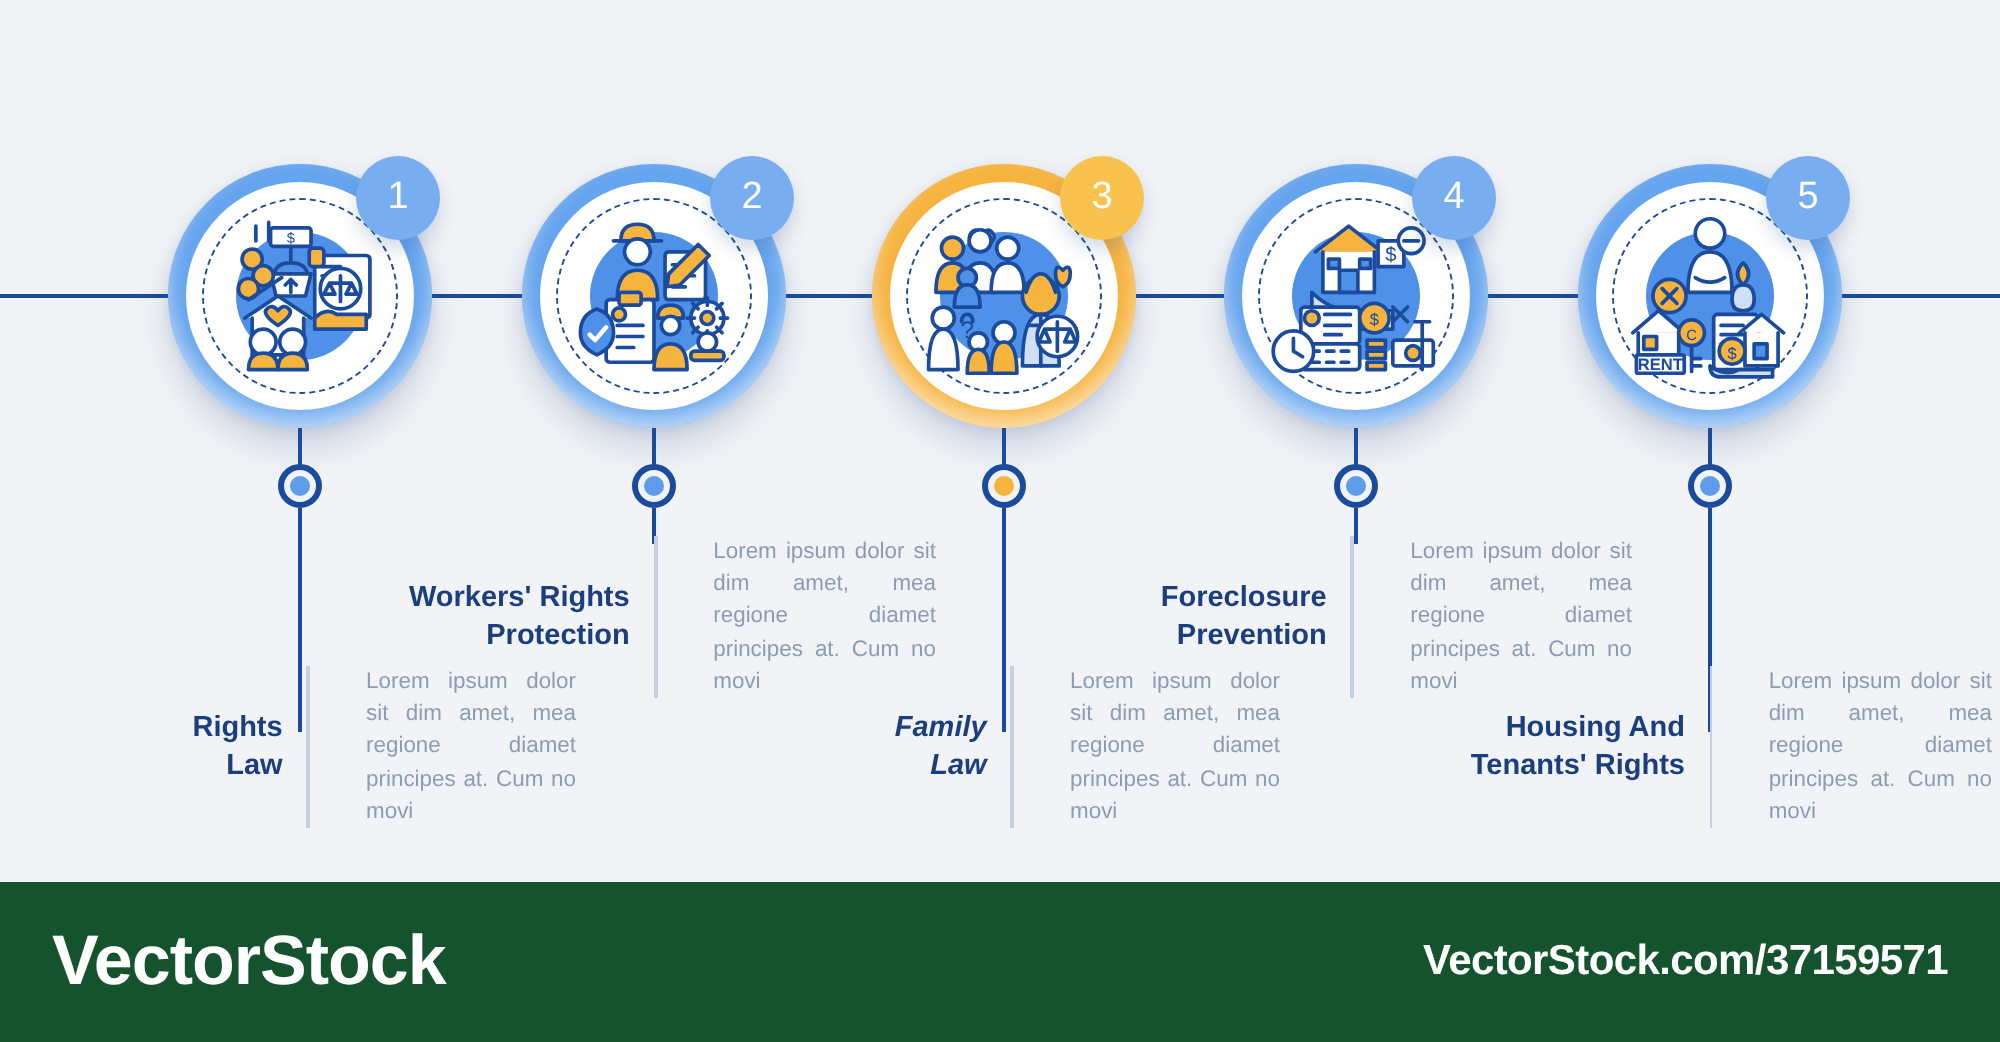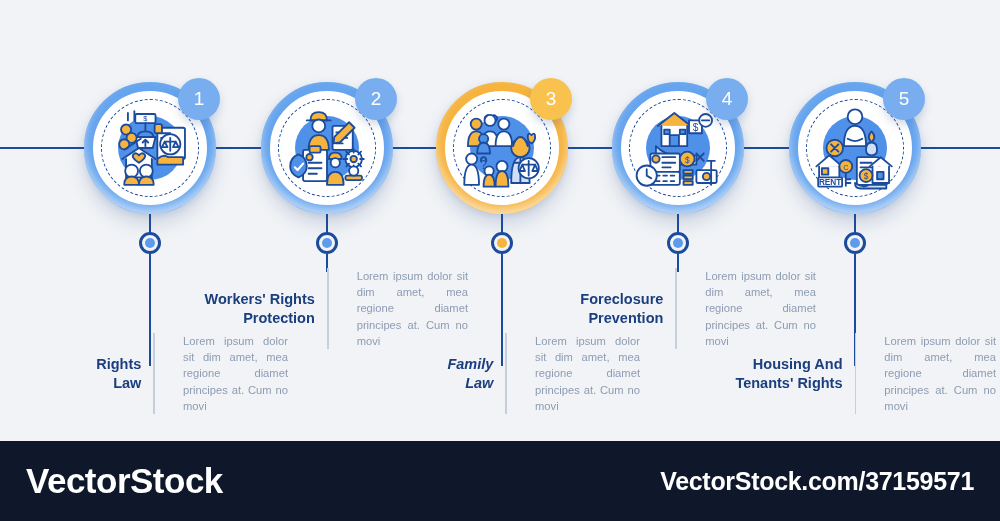--- a/index.html
+++ b/index.html
@@ -70,29 +70,29 @@
     color:#1b3f7e;font-weight:bold;font-size:14.5px;line-height:1.28;
     text-align:right;padding-right:12px;white-space:pre-line;
   }
   .tb .divider{width:2px;background:#c6cfdd;align-self:stretch;}
   .tb .body{
     color:#8d9cb3;font-size:11.2px;line-height:1.45;
     padding-left:28px;text-align:justify;width:122px;
   }
 
   
-  .footer{position:absolute;left:0;top:441px;width:1000px;height:80px;background:#0f172a;}
+  .footer{position:absolute;left:0;top:441px;width:1000px;height:80px;background:#14532d;}
   .wm-left{
     position:absolute;left:26px;top:50%;transform:translateY(-50%);
     color:#fff;font-size:35px;font-weight:bold;letter-spacing:-.5px;
     font-family:"Liberation Sans", sans-serif;
   }
   .wm-right{
     position:absolute;right:26px;top:50%;transform:translateY(-50%);
-    color:#fff;font-size:25px;font-weight:bold;letter-spacing:-.3px;
+    color:#fff;font-size:21px;font-weight:bold;letter-spacing:-.3px;
   }
 </style>
 </head>
 <body>
 
 <div class="canvas">
 
   <div class="axis"></div>
 
   <div class="node" style="left:84px;top:82px;">

